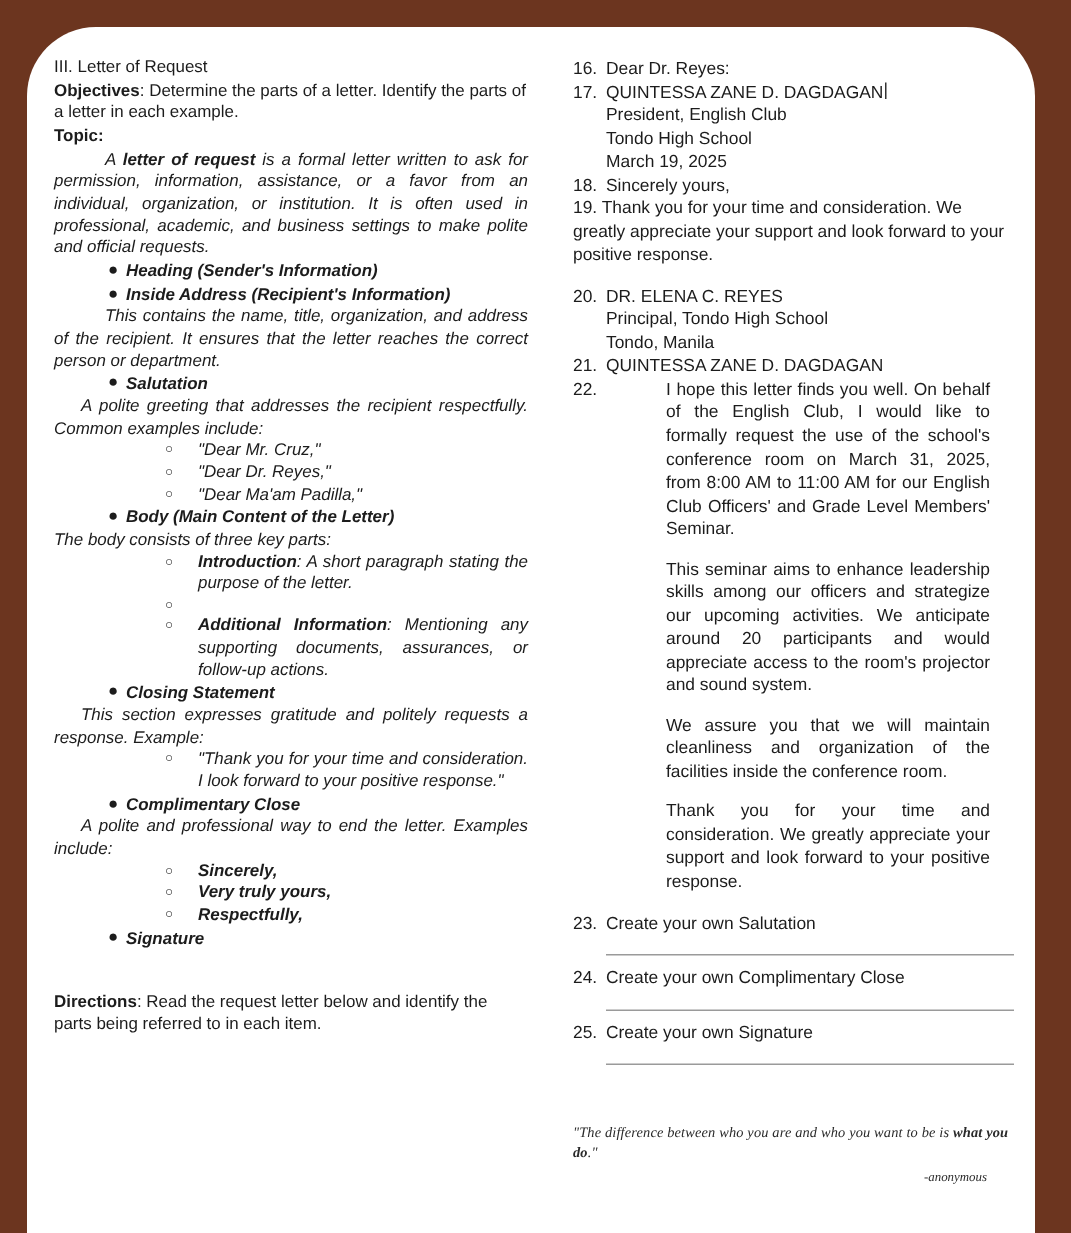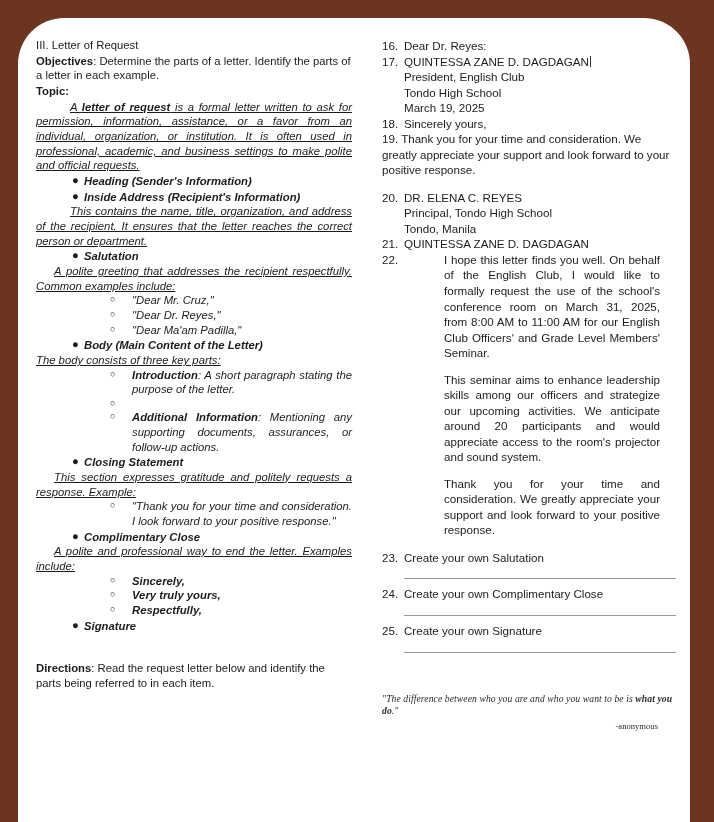--- a/index.html
+++ b/index.html
@@ -56,21 +56,20 @@
   .lead {
     font-style: normal;
     margin: 0 0 1px 0;
   }
   .lead b { font-weight: bold; }
 
   .para {
     font-style: italic;
     text-align: justify;
     margin: 0;
-    text-decoration: underline;
   }
   .para.indent { text-indent: 34px; }
   .para.indent-sm { text-indent: 18px; }
 
   .bullet-row {
     display: flex;
     font-style: italic;
     font-weight: bold;
     margin: 1px 0 0 0;
   }
@@ -171,20 +170,21 @@
     color: #2a2a2a;
   }
   .quote {
     font-style: italic;
     font-size: 9.6px;
     letter-spacing: 0.1px;
     margin: 0;
   }
   .quote b { font-weight: bold; font-style: italic; }
   .quote-attr {
+    font-style: italic;
     font-size: 8.6px;
     text-align: right;
     margin: 3px 18px 4px 0;
   }
 </style>
 </head>
 <body>
 
 <div id="slide">
   <div id="page">
@@ -319,20 +319,21 @@
         <div class="num-line">
           <span class="n">21.</span>
           <span class="t">QUINTESSA ZANE D. DAGDAGAN</span>
         </div>
 
         <div class="item22">
           <span class="n">22.</span>
           <div class="body">
             <p>I hope this letter finds you well. On behalf of the English Club, I would like to formally request the use of the school's conference room on March 31, 2025, from 8:00 AM to 11:00 AM for our English Club Officers' and Grade Level Members' Seminar.</p>
             <p>This seminar aims to enhance leadership skills among our officers and strategize our upcoming activities. We anticipate around 20 participants and would appreciate access to the room's projector and sound system.</p>
+            <p>We assure you that we will maintain cleanliness and organization of the facilities inside the conference room.</p>
             <p>Thank you for your time and consideration. We greatly appreciate your support and look forward to your positive response.</p>
           </div>
         </div>
 
         <div class="spacer"></div>
 
         <div class="num-line task">
           <span class="n">23.</span>
           <span class="t">Create your own Salutation</span>
         </div>

